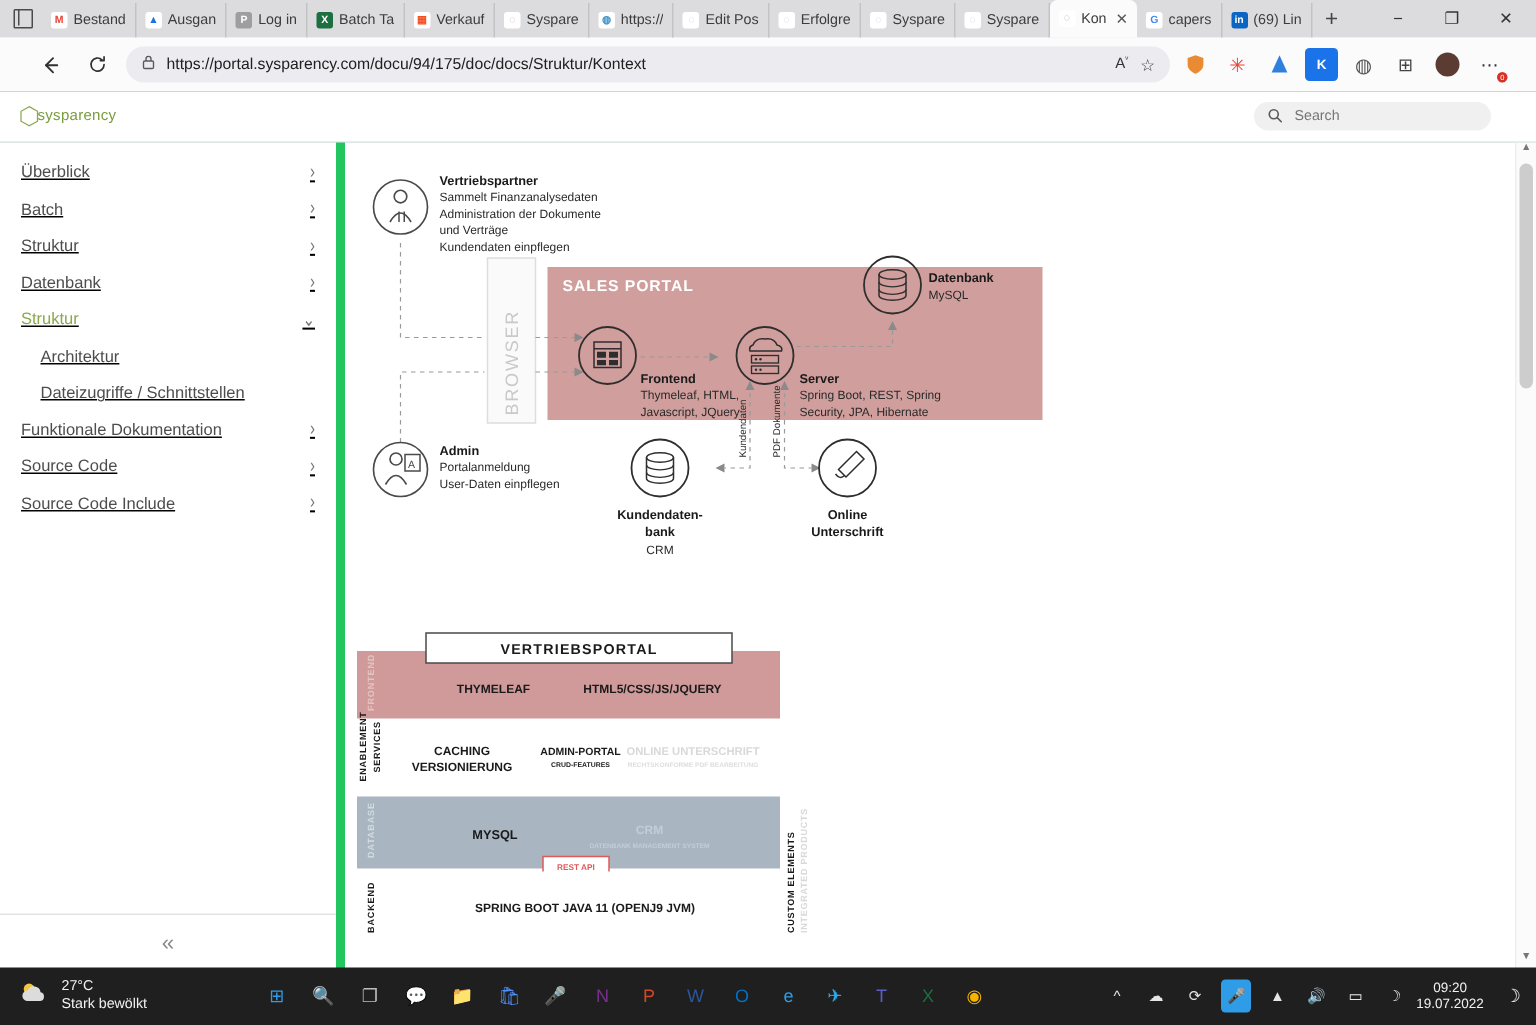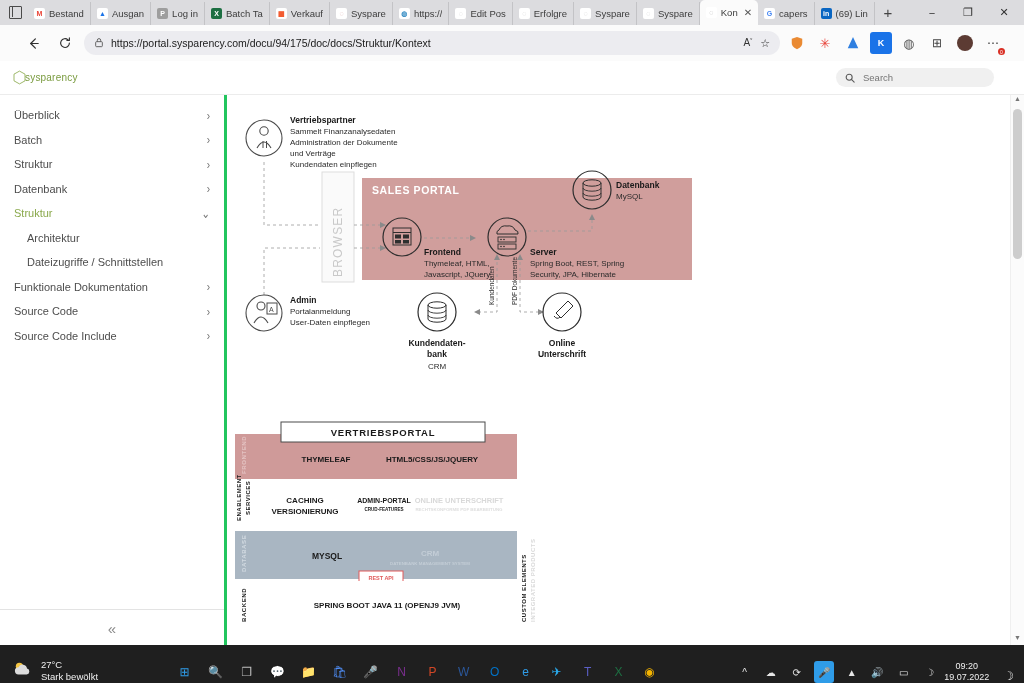--- a/index.html
+++ b/index.html
@@ -41,21 +41,21 @@
   .app-header{height:33px;background:#fff;display:flex;align-items:center;border-bottom:1px solid #ececec;}
   .logo{margin-left:12px;display:flex;align-items:center;gap:0px;}
   .logo .hex{width:15px;height:15px;}
   .logo .txt{font-size:10px;color:#7a9b3f;letter-spacing:.2px;margin-left:-2px;}
   .searchbox{margin-left:auto;margin-right:30px;width:140px;height:19px;background:#f0f0f0;border-radius:10px;
     display:flex;align-items:center;gap:6px;padding:0 9px;}
   .searchbox input{border:none;background:transparent;outline:none;font-size:9.5px;color:#8e8e8e;width:100%;
     font-family:"Liberation Sans",sans-serif;}
 
   .app-body{display:flex;height:551px;}
-  .sidebar{width:224px;background:#fff;border-right:3px solid #22c55e;position:relative;}
+  .sidebar{width:224px;background:#fff;border-right:6px solid #22c55e;position:relative;text-decoration:underline;}
   .navlist{padding-top:8px;}
   .navitem{height:24.5px;display:flex;align-items:center;padding:0 14px 0 14px;font-size:11px;color:#4d4d4d;cursor:pointer;}
   .navitem .chev{margin-left:auto;color:#777;font-size:10px;transform:scaleY(1.35);}
   .navitem.open{color:#8aa94c;}
   .subitem{height:24.5px;display:flex;align-items:center;padding-left:27px;font-size:11px;color:#4d4d4d;cursor:pointer;}
   .subitem.sel{background:#eeeeee;color:#8aa94c;}
   .collapse{position:absolute;bottom:0;left:0;width:224px;height:36px;display:flex;align-items:center;justify-content:center;
     border-top:1px solid #e3e3e3;color:#8a8a8a;font-size:15px;cursor:pointer;}
 
   .content{flex:1;position:relative;background:#fff;overflow:hidden;}
@@ -399,21 +399,21 @@
         <div class="scrollbar">
           <div class="arrow" style="top:0">▲</div>
           <div class="thumb" style="top:14px"></div>
           <div class="arrow" style="bottom:0">▼</div>
         </div>
       </div>
     </div>
   </div>
 </div>
 
-<div style="position:absolute;left:0;top:645px;width:1024px;height:38px;background:#1f1f1f;display:flex;align-items:flex-end;">
+<div style="position:absolute;left:0;top:645px;width:1024px;height:38px;background:#1f1f1f;display:flex;align-items:center;">
   <div style="display:flex;align-items:center;gap:7px;margin-left:12px;">
     <span>
       <svg width="22" height="18" viewBox="0 0 24 20">
           <circle cx="8" cy="7" r="4" fill="#f4c542"></circle>
           <path d="M7 16 a4 4 0 0 1 0-8 a5 5 0 0 1 9.5 1.5 A3.3 3.3 0 0 1 16 16z" fill="#dcdcdc"></path>
         </svg>
     </span>
     <span style="line-height:1.25;">
       <div style="font-size:9.5px;color:#f0f0f0;">27°C</div>
       <div style="font-size:9.5px;color:#f0f0f0;">Stark bewölkt</div>

